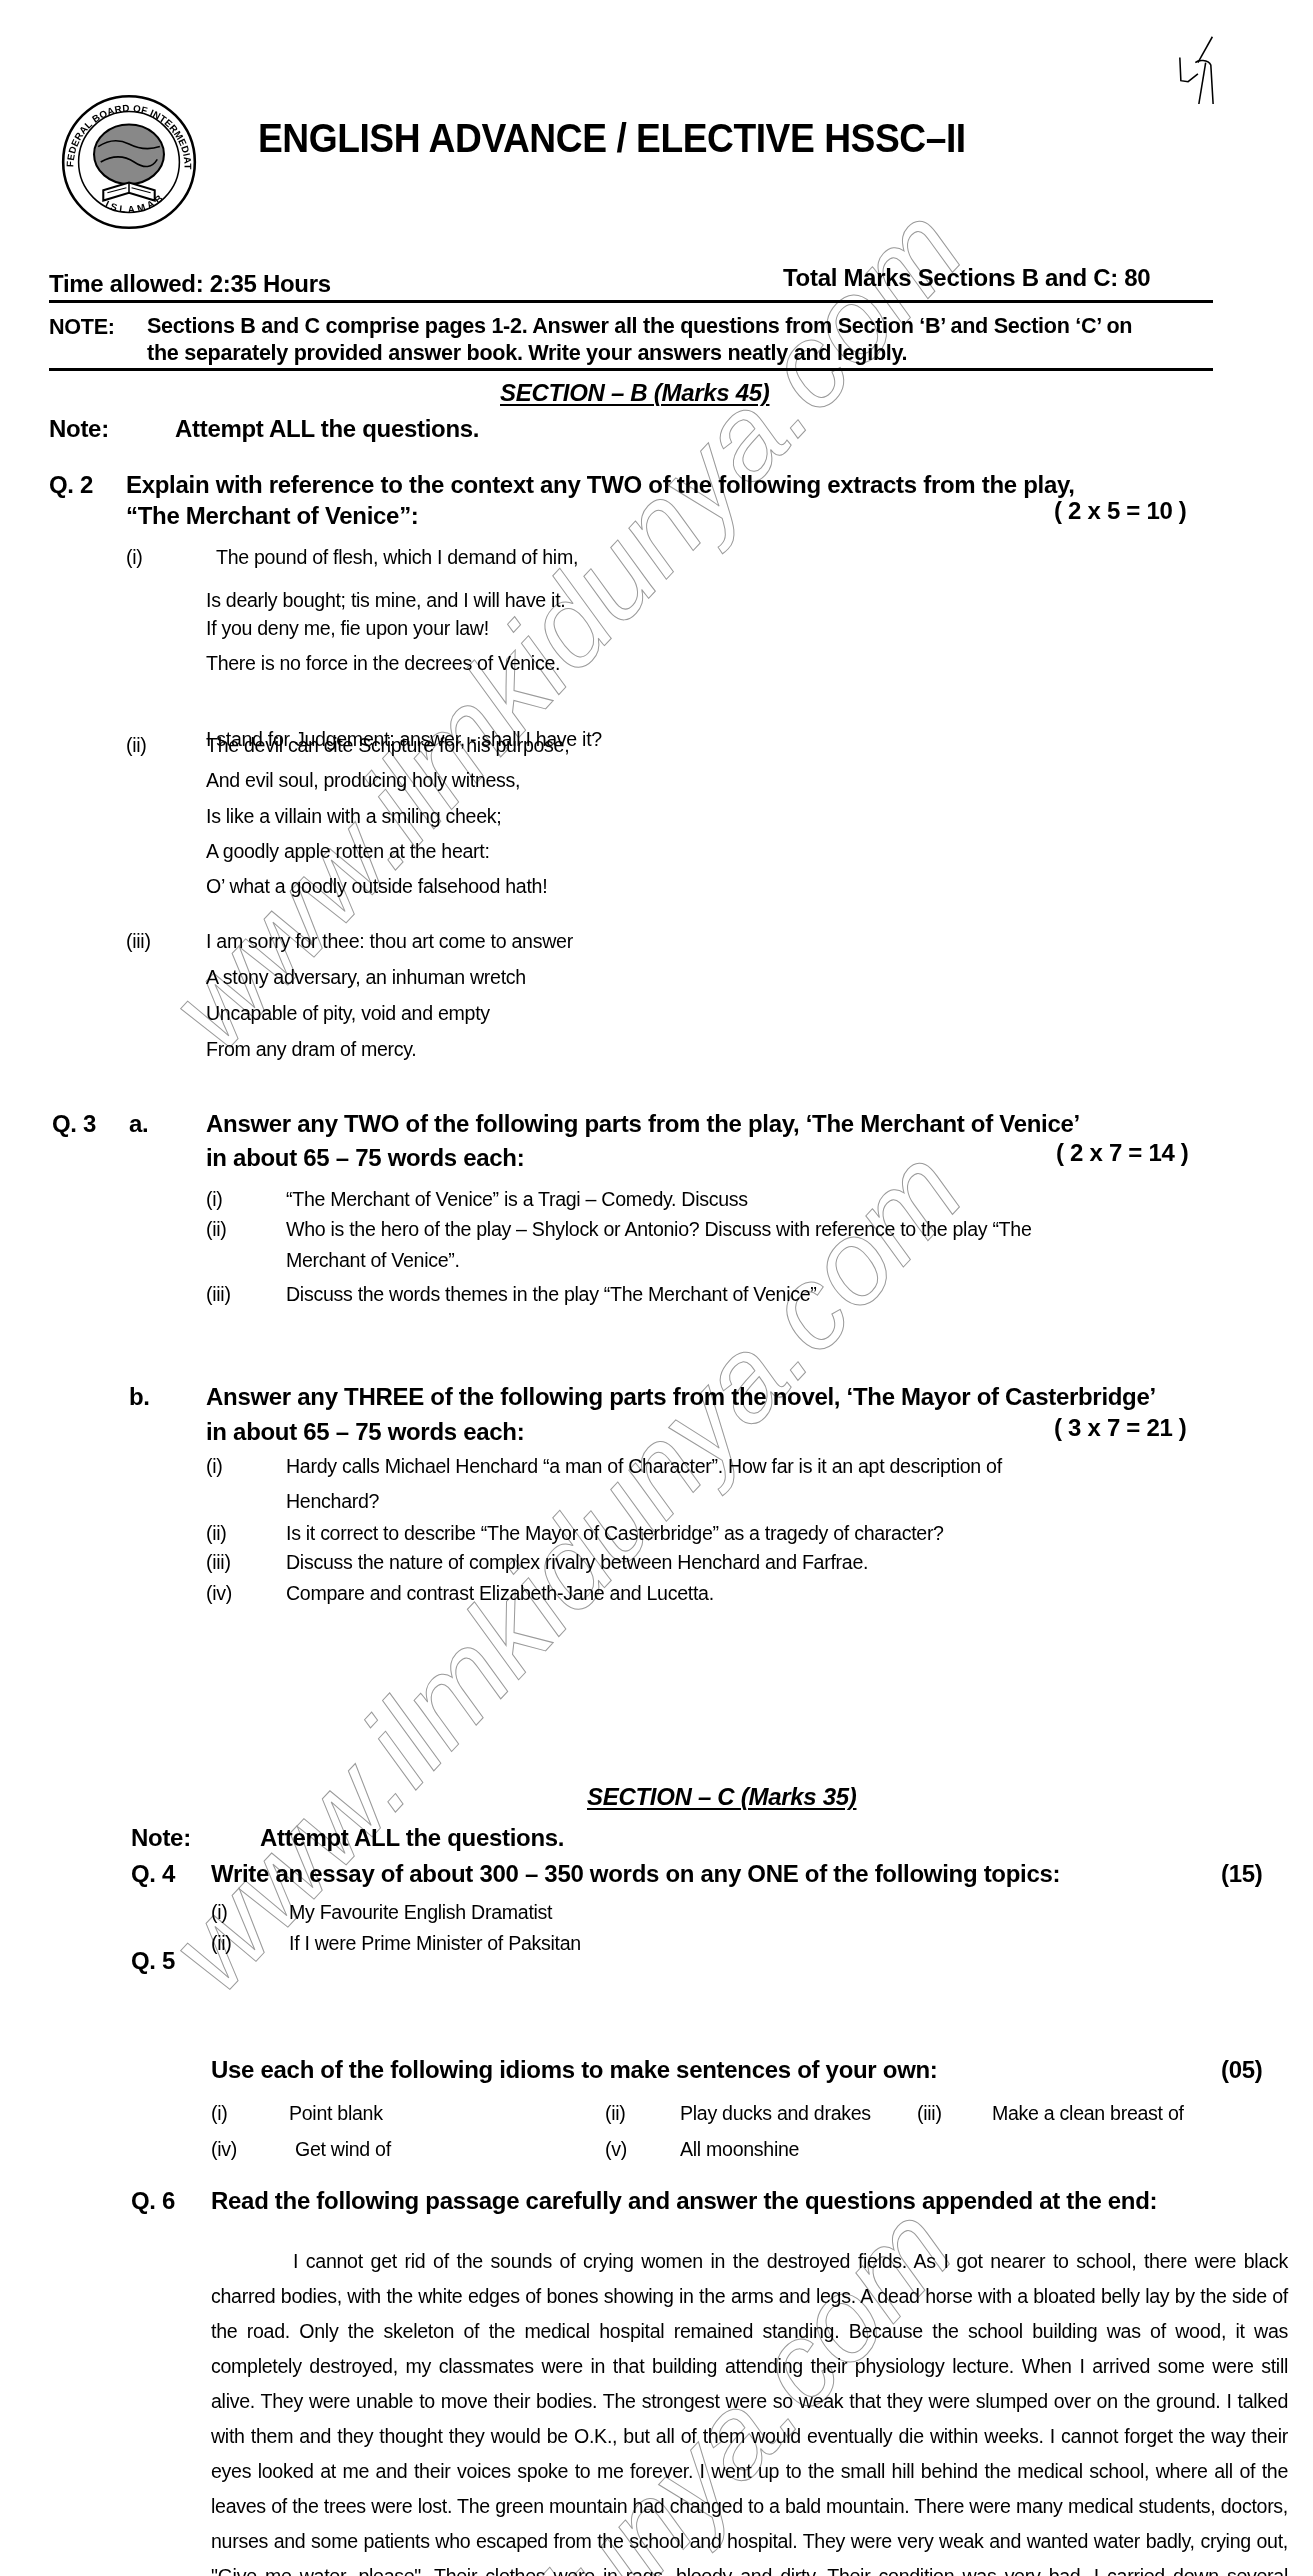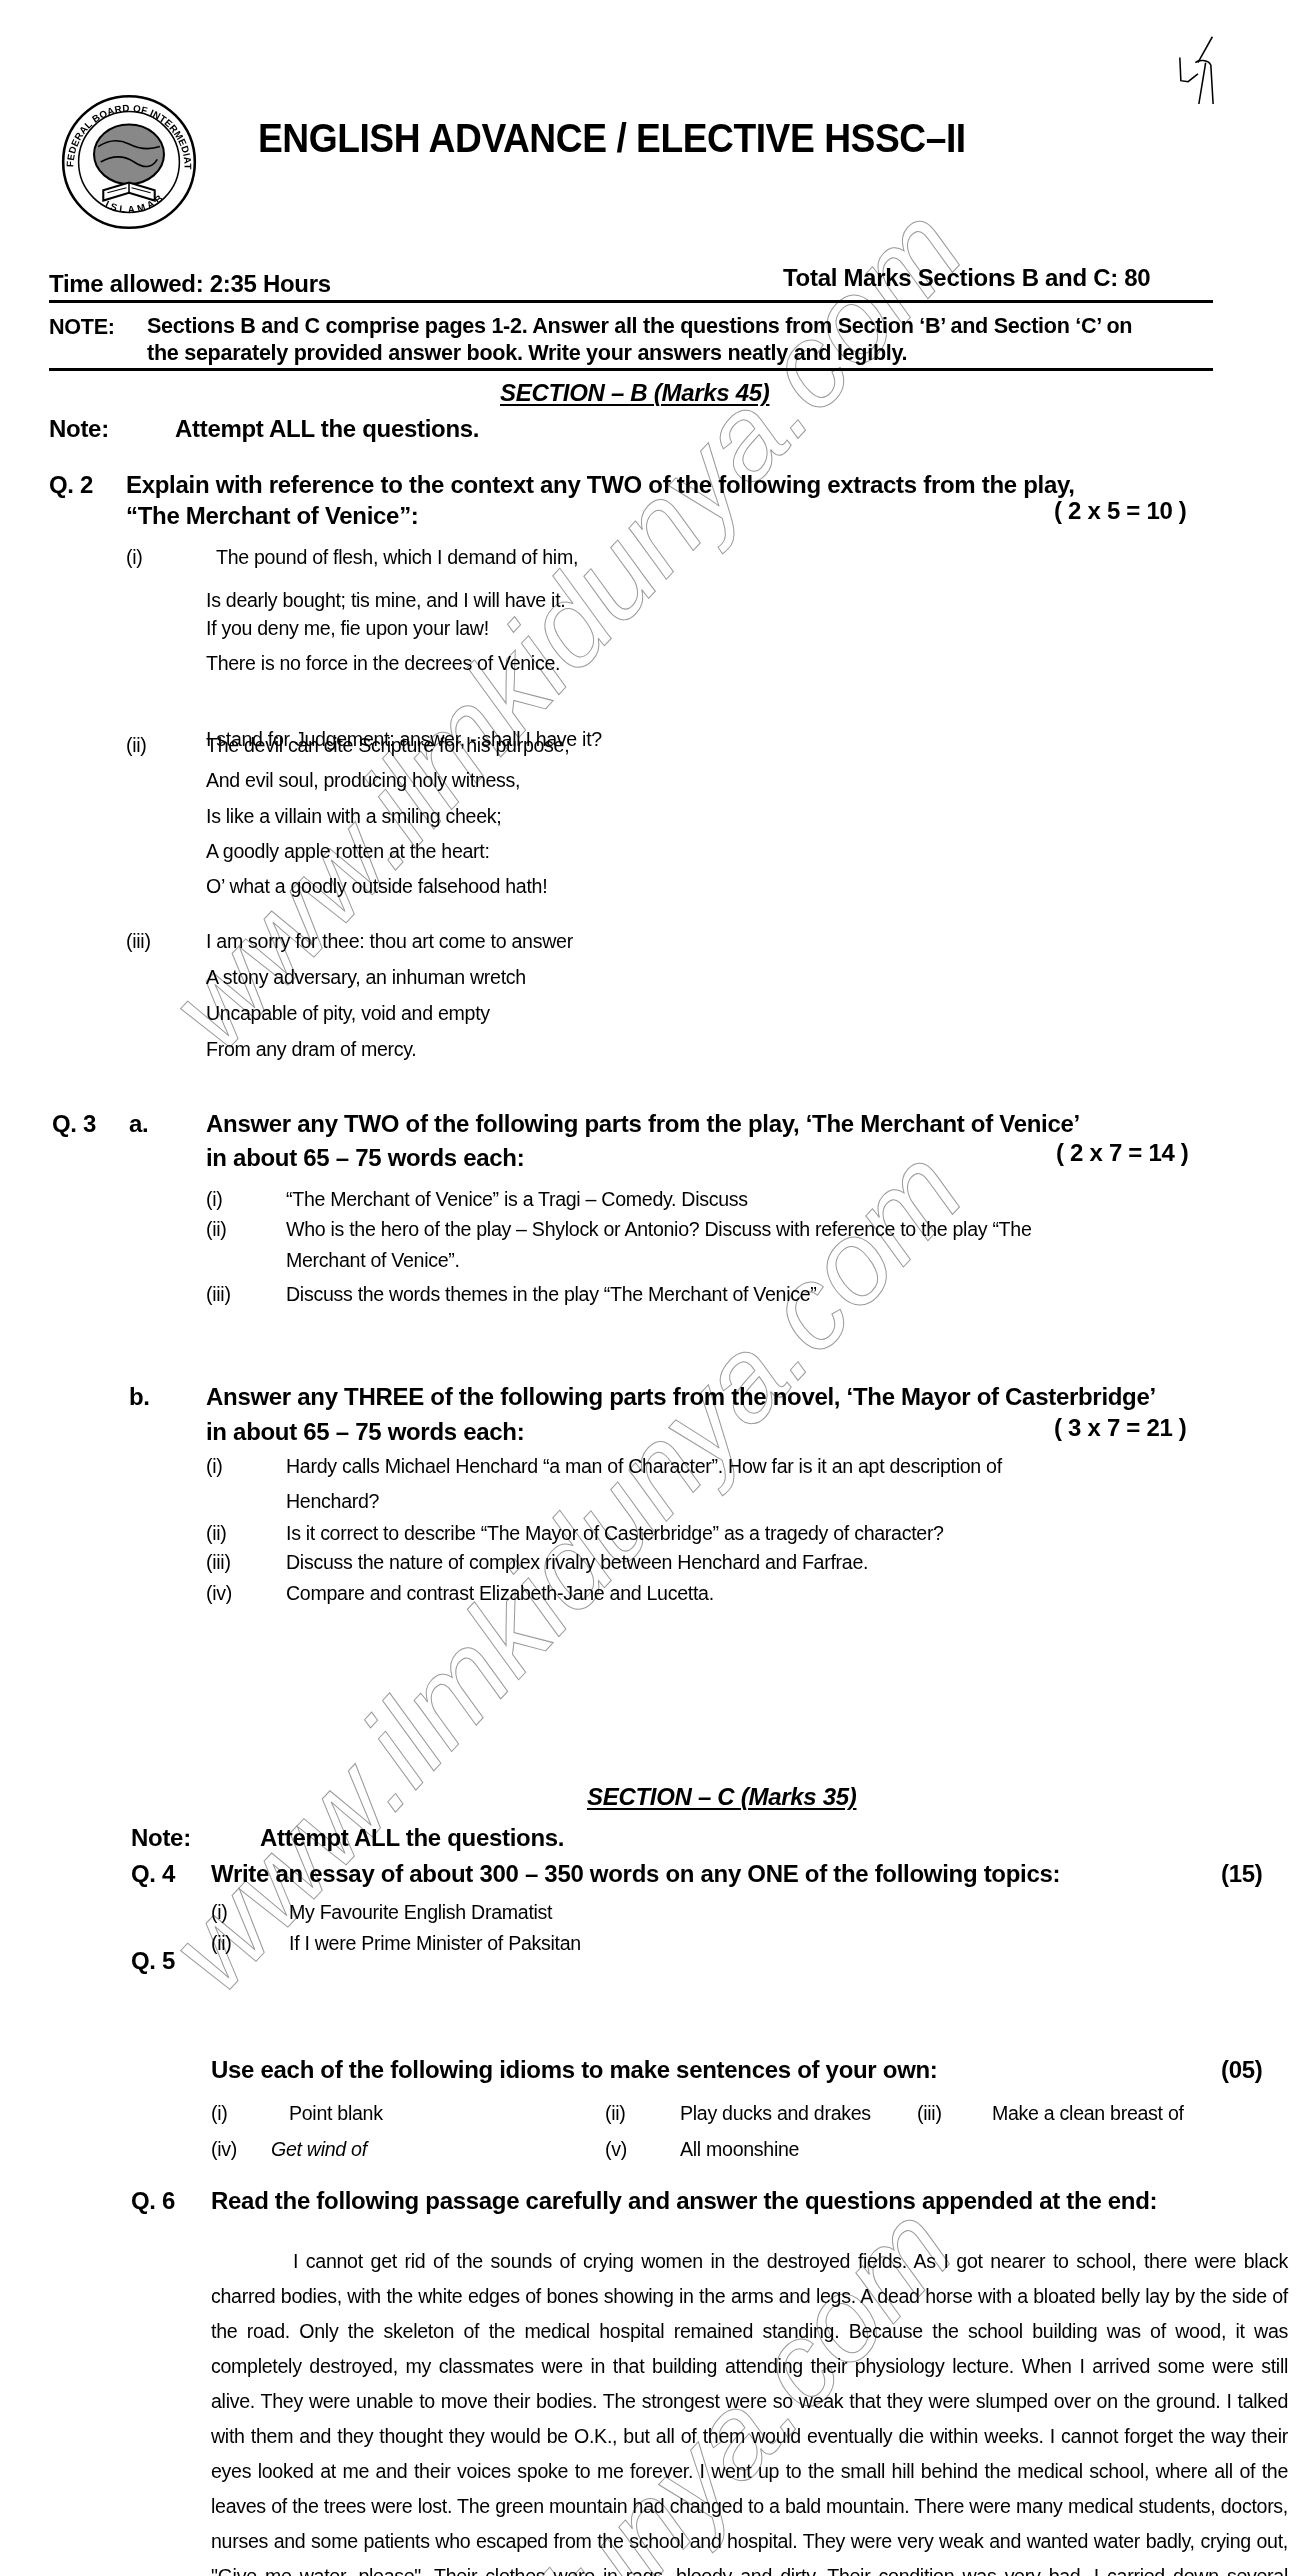--- a/index.html
+++ b/index.html
@@ -136,21 +136,21 @@
 <div class="abs t-bold" style="left:131px; top:1947px;">Q. 5</div>
 <div class="abs t-bold" style="left:211px; top:2056px;">Use each of the following idioms to make sentences of your own:</div>
 <div class="abs t-bold" style="left:1221px; top:2056px;">(05)</div>
 <div class="abs t-body" style="left:211px; top:2102px;">(i)</div>
 <div class="abs t-body" style="left:289px; top:2102px;">Point blank</div>
 <div class="abs t-body" style="left:605px; top:2102px;">(ii)</div>
 <div class="abs t-body" style="left:680px; top:2102px;">Play ducks and drakes</div>
 <div class="abs t-body" style="left:917px; top:2102px;">(iii)</div>
 <div class="abs t-body" style="left:992px; top:2102px;">Make a clean breast of</div>
 <div class="abs t-body" style="left:211px; top:2138px;">(iv)</div>
-<div class="abs t-body" style="left:271px; top:2138px;font-style:italic;">Get wind of</div>
+<div class="abs t-body" style="left:295px; top:2138px;">Get wind of</div>
 <div class="abs t-body" style="left:605px; top:2138px;">(v)</div>
 <div class="abs t-body" style="left:680px; top:2138px;text-align:center;">All moonshine</div>
 
 <div class="abs t-bold" style="left:131px; top:2187px;">Q. 6</div>
 <div class="abs t-bold" style="left:211px; top:2187px;text-align:right;">Read the following passage carefully and answer the questions appended at the end:</div>
 
 <div class="passage">
   <p>I cannot get rid of the sounds of crying women in the destroyed fields. As I got nearer to school, there were black charred bodies, with the white edges of bones showing in the arms and legs. A dead horse with a bloated belly lay by the side of the road. Only the skeleton of the medical hospital remained standing. Because the school building was of wood, it was completely destroyed, my classmates were in that building attending their physiology lecture. When I arrived some were still alive. They were unable to move their bodies. The strongest were so weak that they were slumped over on the ground. I talked with them and they thought they would be O.K., but all of them would eventually die within weeks. I cannot forget the way their eyes looked at me and their voices spoke to me forever. I went up to the small hill behind the medical school, where all of the leaves of the trees were lost. The green mountain had changed to a bald mountain. There were many medical students, doctors, nurses and some patients who escaped from the school and hospital. They were very weak and wanted water badly, crying out, "Give me water, please". Their clothes were in rags, bloody and dirty. Their condition was very bad. I carried down several friends of mine on my back from this hill. I brought them to their houses using a cart hitched to my bicycle. All of them died in the next few days. Some friends died with high fever, talking deliriously. Some friends complained of general malaise and bloody diarrhoea, caused by necrosis of the bowel mucous membrane by severe radiation. These are my horrible memories of the atomic explosion.</p>
 </div>
 

